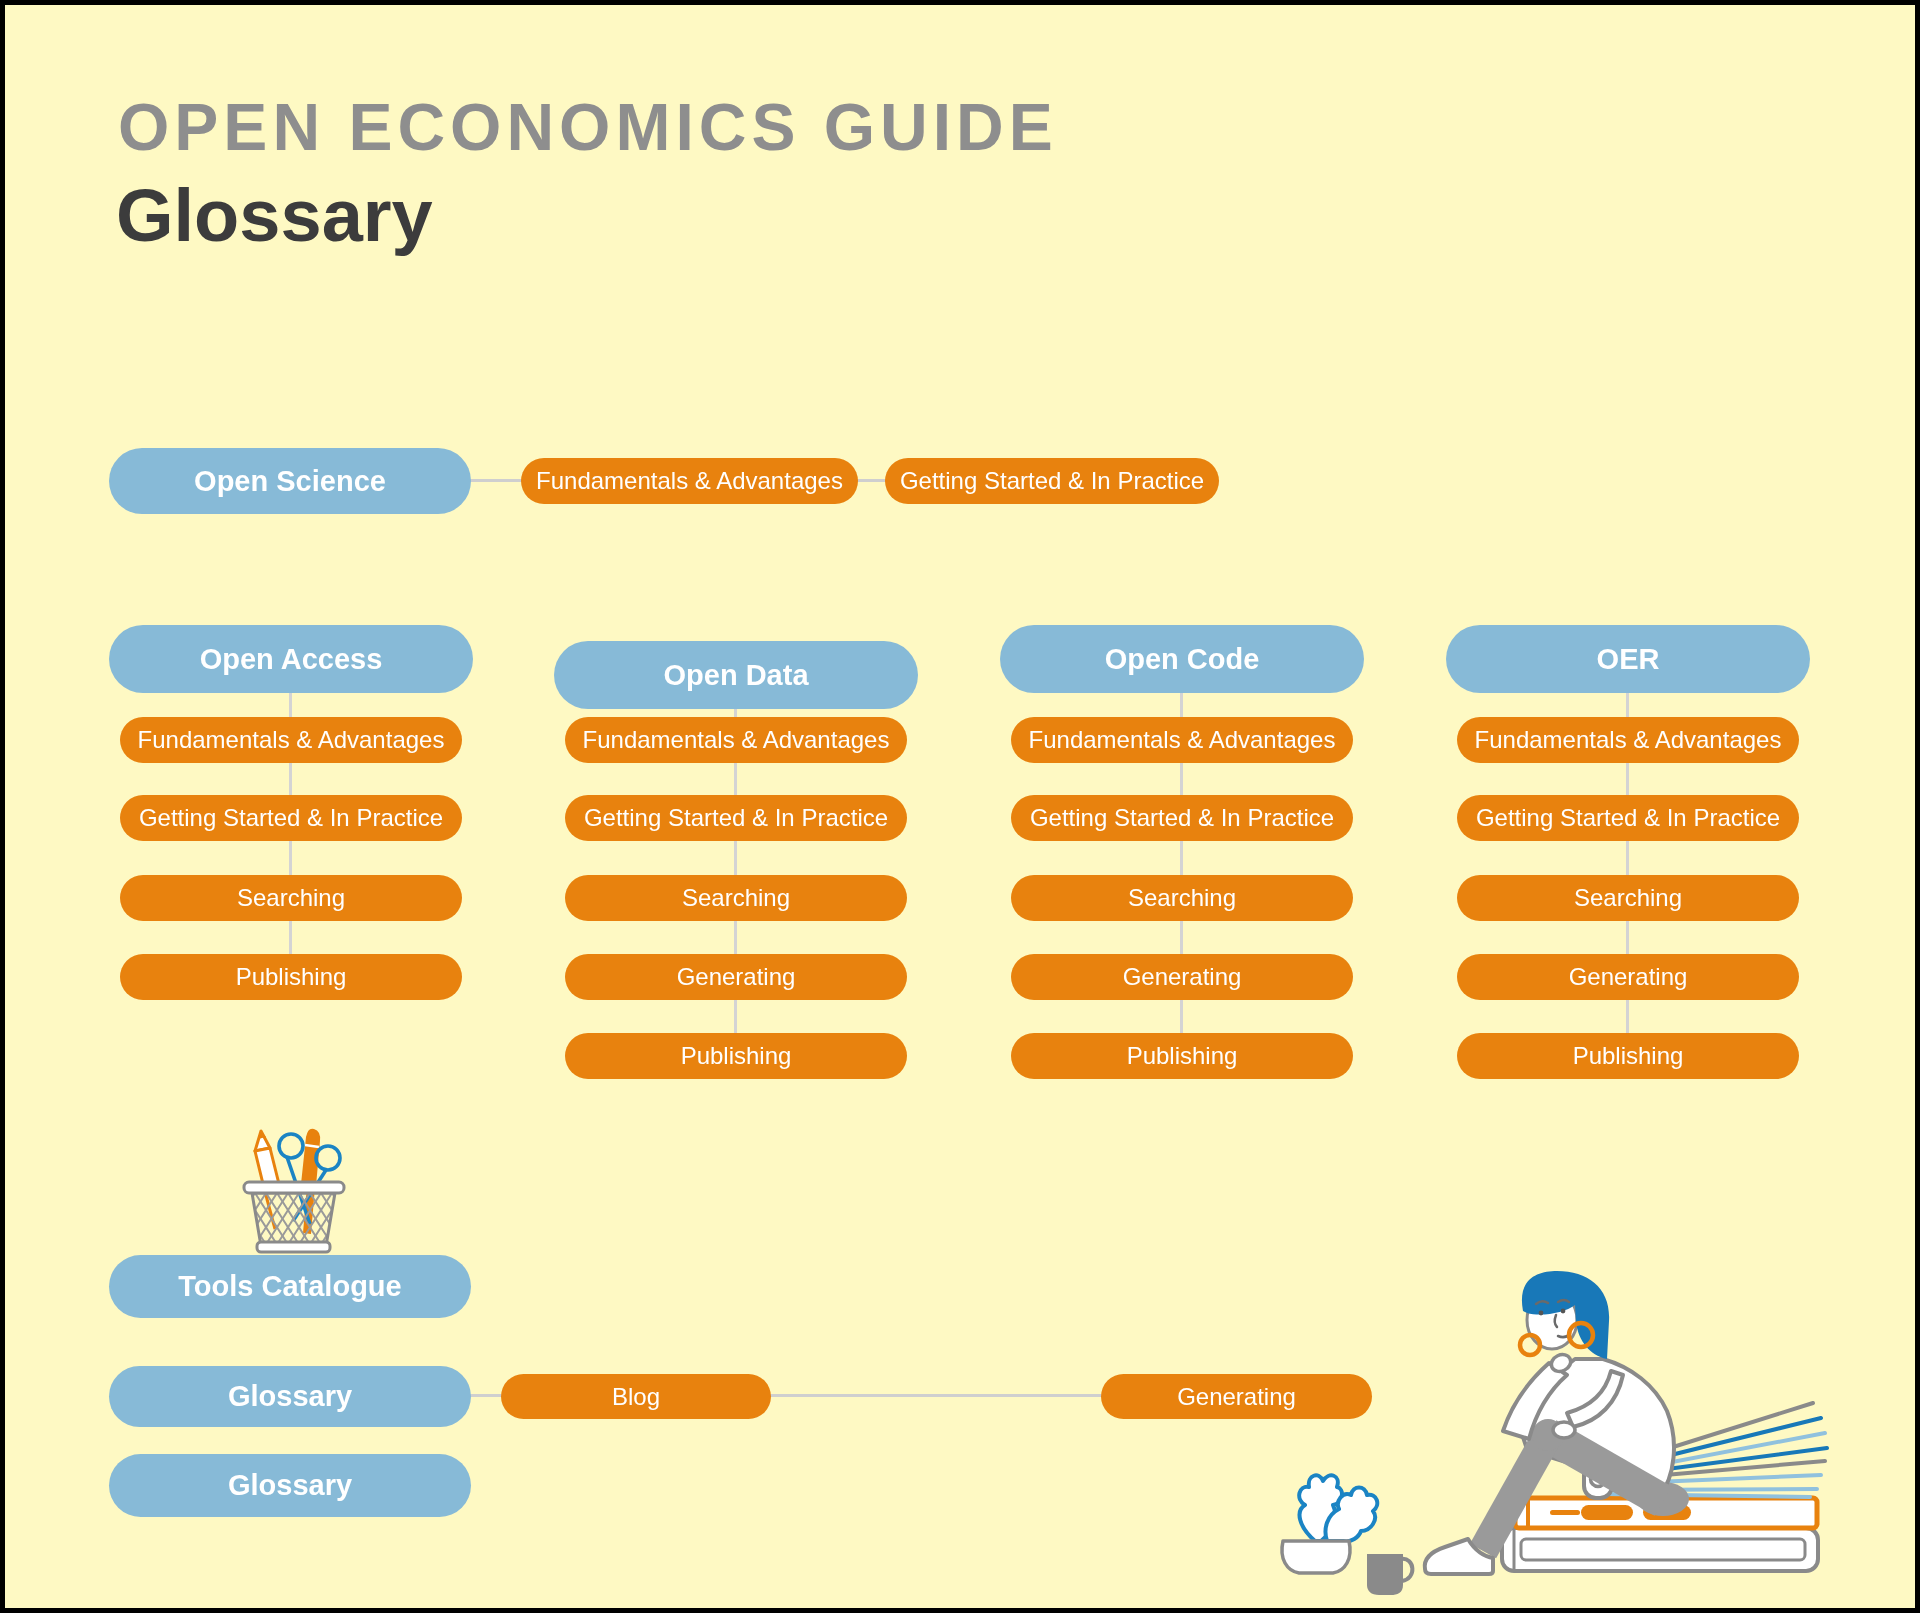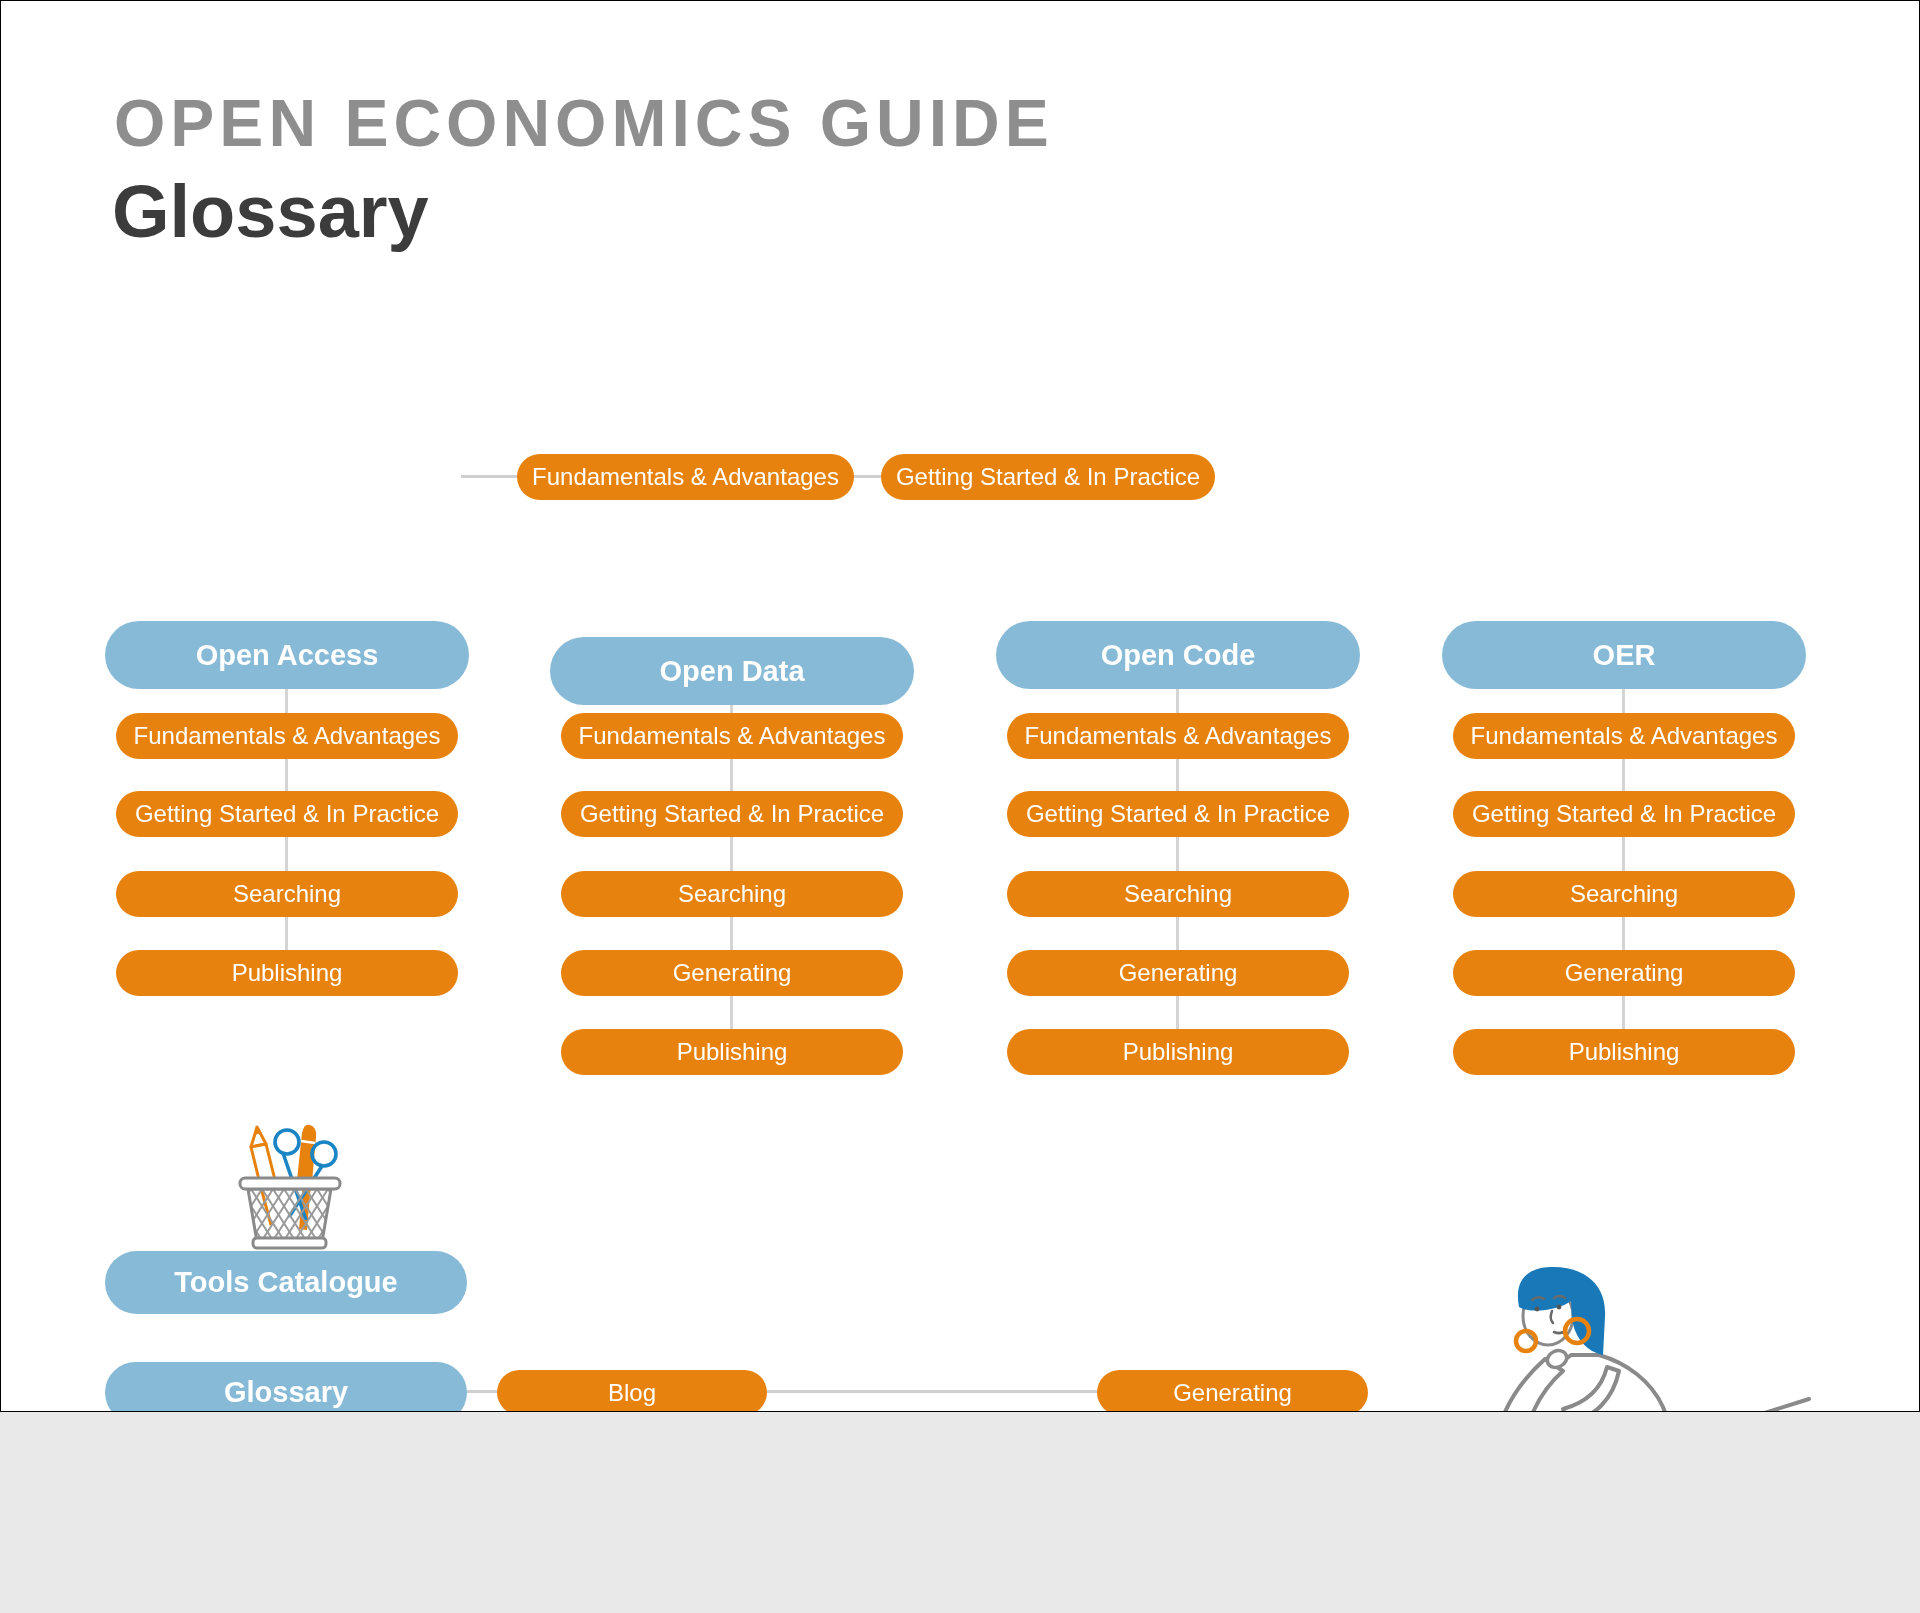--- a/index.html
+++ b/index.html
@@ -1,18 +1,18 @@
 <!DOCTYPE html>
 <html><head>
 <meta charset="utf-8">
 <style>
   html,body{margin:0;padding:0;background:#e9e9e9;}
   .canvas{
-    position:relative; width:1920px; height:1412px;
-    background:#ffffff; border:1px solid #000000; box-sizing:border-box;
+    position:relative; width:1920px; height:1613px;
+    background:#fef9c3; border:5px solid #000000; box-sizing:border-box;
     font-family:"Liberation Sans", sans-serif; overflow:hidden;
   }
   .eyebrow{
     position:absolute; left:113px; top:84px;
     font-size:66px; font-weight:700; letter-spacing:5px; color:#8e8e8e;
     white-space:nowrap;
   }
   .heading{
     position:absolute; left:111px; top:168px;
     font-size:74px; font-weight:700; letter-spacing:0px; color:#3c3c3c;
@@ -32,20 +32,21 @@
 </head>
 <body>
 
 <div class="canvas">
 
   <div class="eyebrow">OPEN ECONOMICS GUIDE</div>
   <div class="heading">Glossary</div>
 
   <div class="hline" style="left:460px;top:474px;width:64px;"></div>
   <div class="hline" style="left:848px;top:474px;width:40px;"></div>
+  <div class="pill pill-blue" style="left:104px;top:443px;width:362px;height:66px;">Open Science</div>
   <div class="pill pill-orange" style="left:516px;top:453px;width:337px;height:46px;">Fundamentals &amp; Advantages</div>
   <div class="pill pill-orange" style="left:880px;top:453px;width:334px;height:46px;">Getting Started &amp; In Practice</div>
 
   <div class="vline" style="left:284px;top:688px;height:284px;"></div>
   <div class="pill pill-blue" style="left:104px;top:620px;width:364px;height:68px;text-align:right;">Open Access</div>
   <div class="pill pill-orange" style="left:115px;top:712px;width:342px;height:46px;">Fundamentals &amp; Advantages</div>
   <div class="pill pill-orange" style="left:115px;top:790px;width:342px;height:46px;">Getting Started &amp; In Practice</div>
   <div class="pill pill-orange" style="left:115px;top:870px;width:342px;height:46px;">Searching</div>
   <div class="pill pill-orange" style="left:115px;top:949px;width:342px;height:46px;">Publishing</div>
 

